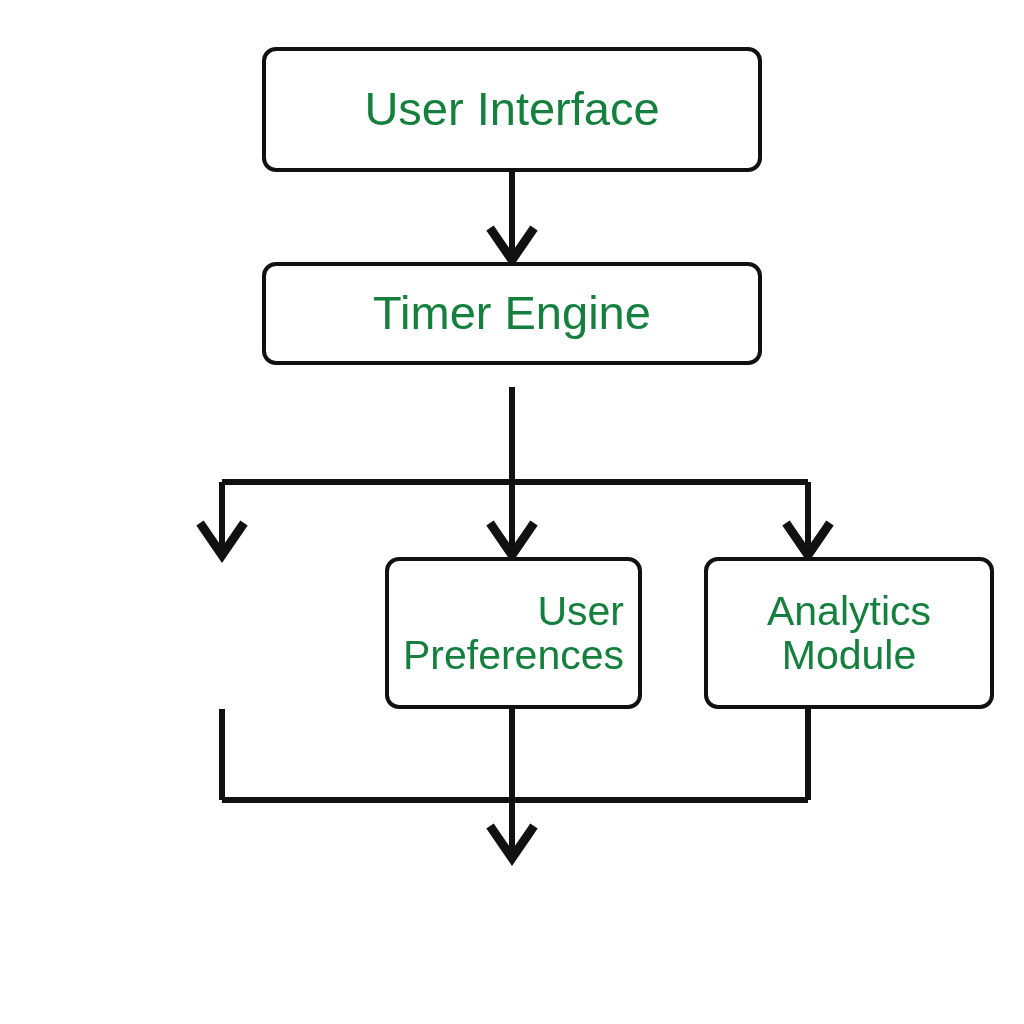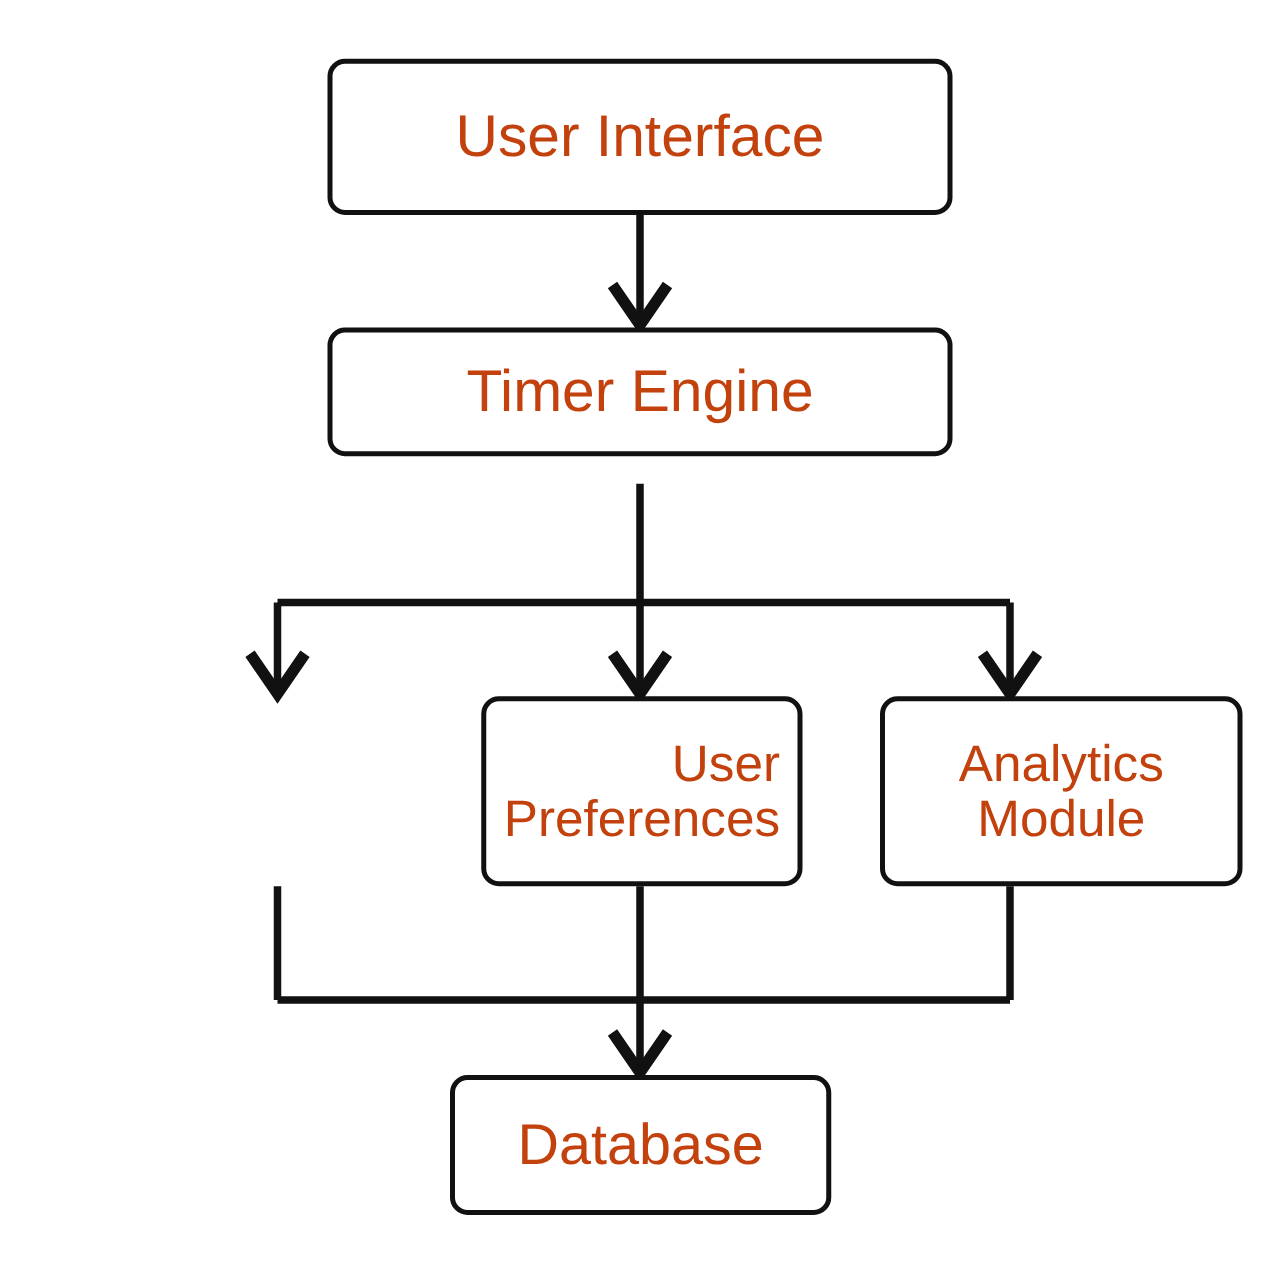--- a/index.html
+++ b/index.html
@@ -26,21 +26,21 @@
   .node {
     position: absolute;
     box-sizing: border-box;
     background: #ffffff;
     border: 4px solid #111111;
     border-radius: 14px;
     display: flex;
     align-items: center;
     justify-content: center;
     text-align: center;
-    color: #c2410c;
+    color: #15803d;
     line-height: 1.08;
     white-space: pre-line;
     z-index: 2;
   }
   .node-lg { font-size: 47px; }
   .node-md { font-size: 41px; }
   .node-db { font-size: 46px; }
 </style>
 </head>
 <body>
@@ -90,17 +90,14 @@
   <div class="node node-md" style="left:385px; top:557px; width:257px; height:152px;text-align:right;">
     <span>User
 Preferences</span>
   </div>
 
   <div class="node node-md" style="left:704px; top:557px; width:290px; height:152px;">
     <span>Analytics
 Module</span>
   </div>
 
-  <div class="node node-db" style="left:360px; top:860px; width:305px; height:112px;">
-    <span>Database</span>
-  </div>
 
 </div>
 
 </body></html>

